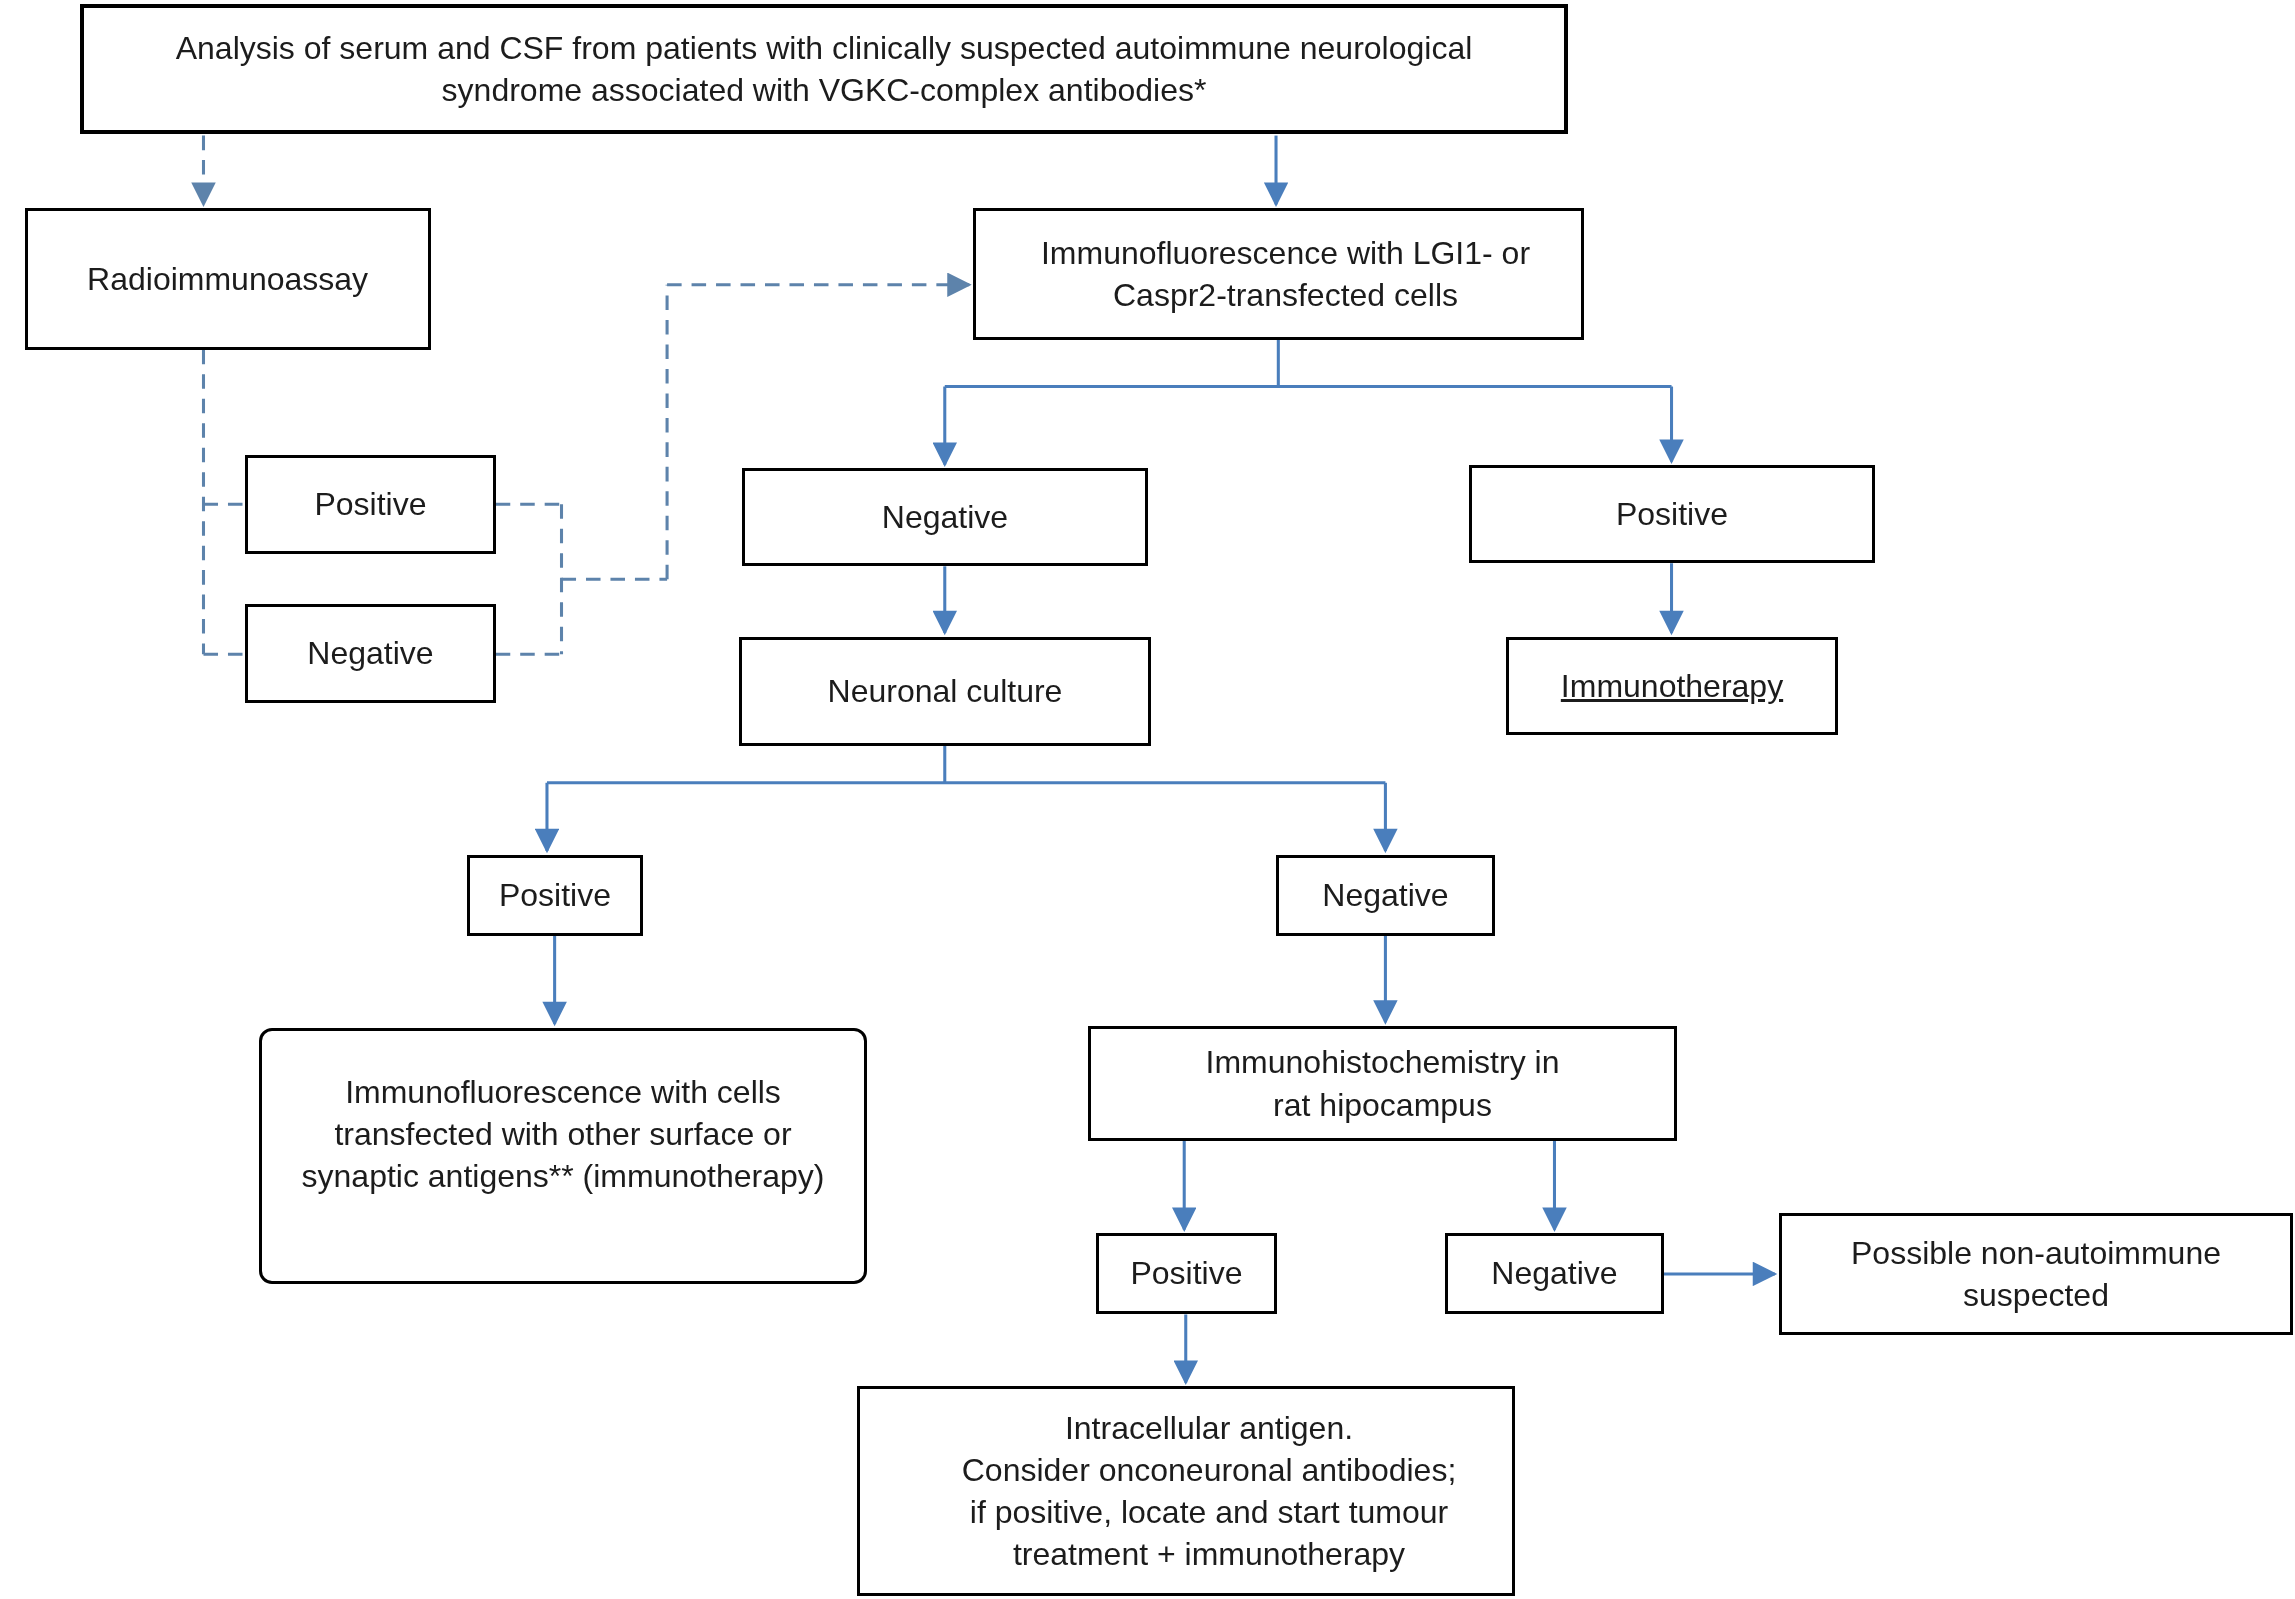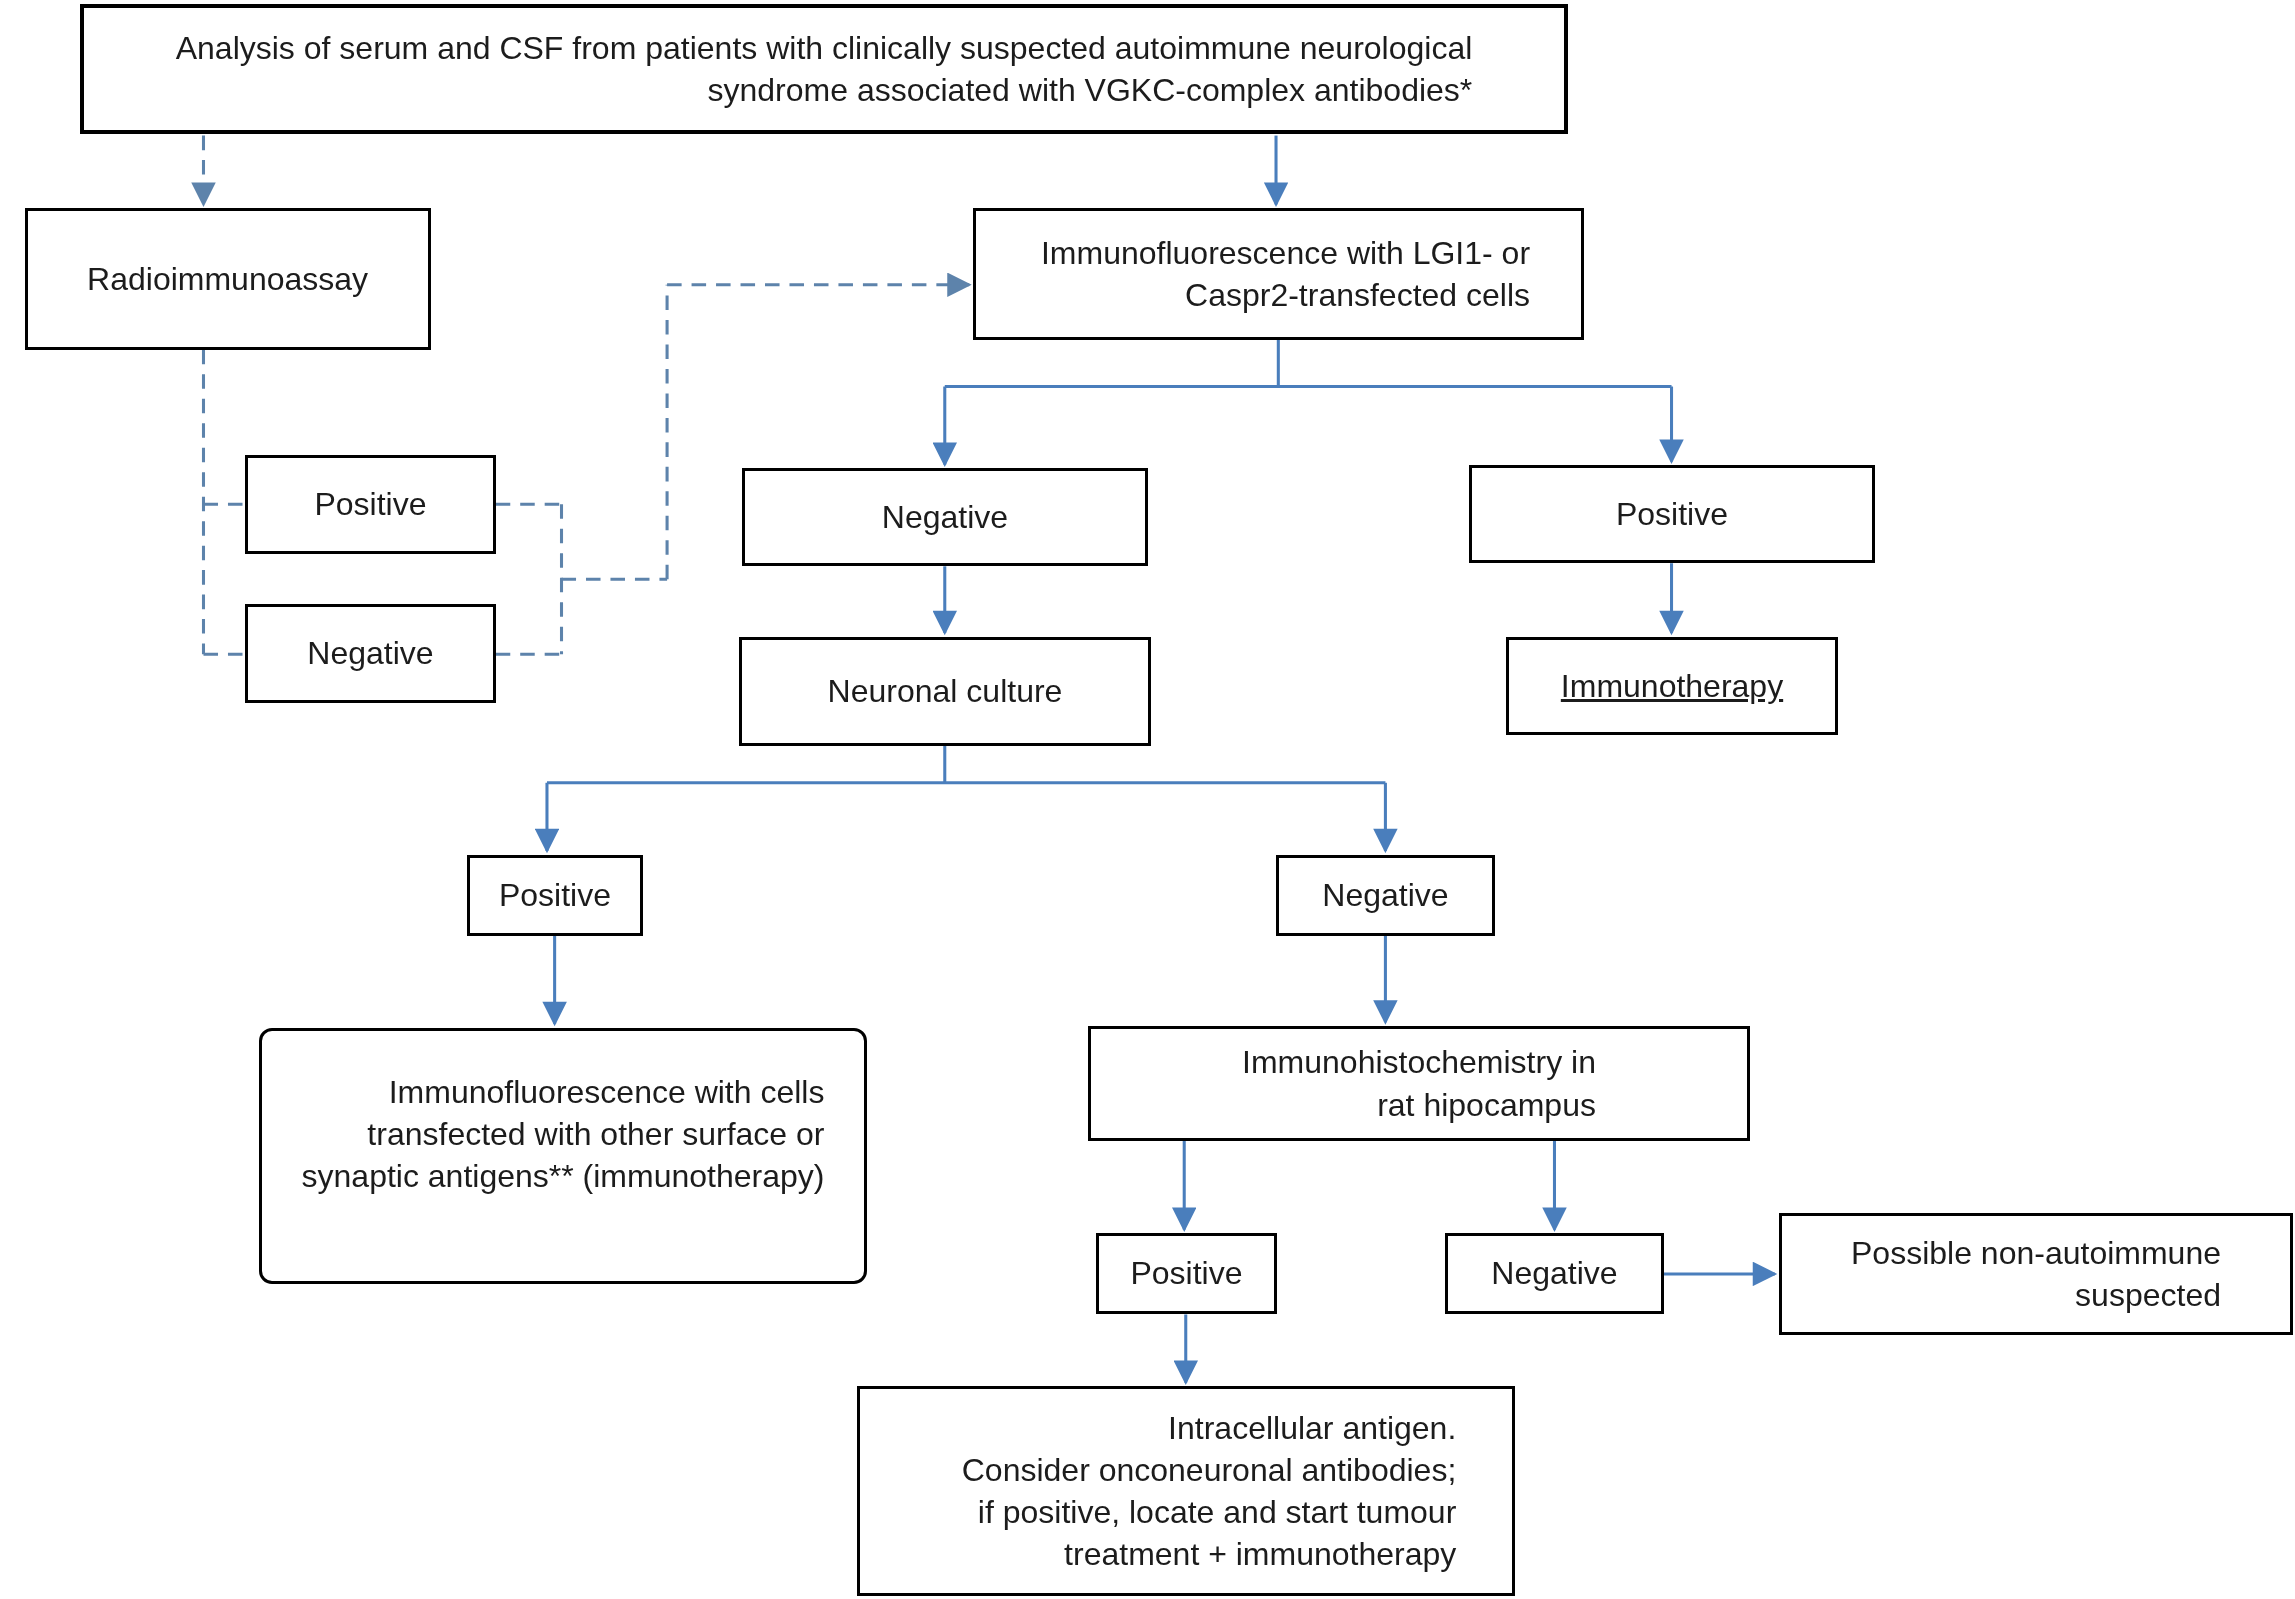--- a/index.html
+++ b/index.html
@@ -17,21 +17,21 @@
   }
   .wires{position:absolute;left:0;top:0;width:2295px;height:1600px;}
   .ln{stroke:var(--c-solid);stroke-width:4;fill:none;}
   .ln-d{stroke:var(--c-dash);stroke-width:4;fill:none;stroke-dasharray:19 13;}
   #ah path{fill:var(--c-solid);}
   #ahd path{fill:var(--c-dash);}
   .node{
     position:absolute;box-sizing:border-box;background:var(--c-bg);
     border:3.1px solid var(--c-border);
     display:flex;align-items:center;justify-content:center;
-    text-align:right;white-space:pre-line;
+    text-align:center;white-space:pre-line;
     font-size:32px;line-height:1.32;
   }
   .node--thick{border-width:4.6px;}
   .node--toptext{align-items:flex-start;padding-top:40px;}
 </style>
 </head>
 <body>
 
 <div class="canvas">
 
@@ -104,21 +104,21 @@
   <div class="node" style="left:1506px;top:637px;width:332px;height:98px;text-decoration:underline;">Immunotherapy</div>
 
   <div class="node" style="left:467px;top:855px;width:176px;height:81px;">Positive</div>
 
   <div class="node" style="left:1276px;top:855px;width:219px;height:81px;">Negative</div>
 
   <div class="node node--toptext" style="left:259px;top:1028px;width:608px;height:256px;border-radius:13px;">Immunofluorescence with cells
 transfected with other surface or
 synaptic antigens** (immunotherapy)</div>
 
-  <div class="node" style="left:1088px;top:1026px;width:662px;height:115px;">Immunohistochemistry in
+  <div class="node" style="left:1088px;top:1026px;width:589px;height:115px;">Immunohistochemistry in
 rat hipocampus</div>
 
   <div class="node" style="left:1096px;top:1233px;width:181px;height:81px;">Positive</div>
 
   <div class="node" style="left:1445px;top:1233px;width:219px;height:81px;">Negative</div>
 
   <div class="node" style="left:1779px;top:1213px;width:514px;height:122px;">Possible non-autoimmune
 suspected</div>
 
   <div class="node" style="left:857px;top:1386px;width:658px;height:210px;padding-left:46px;">Intracellular antigen.

